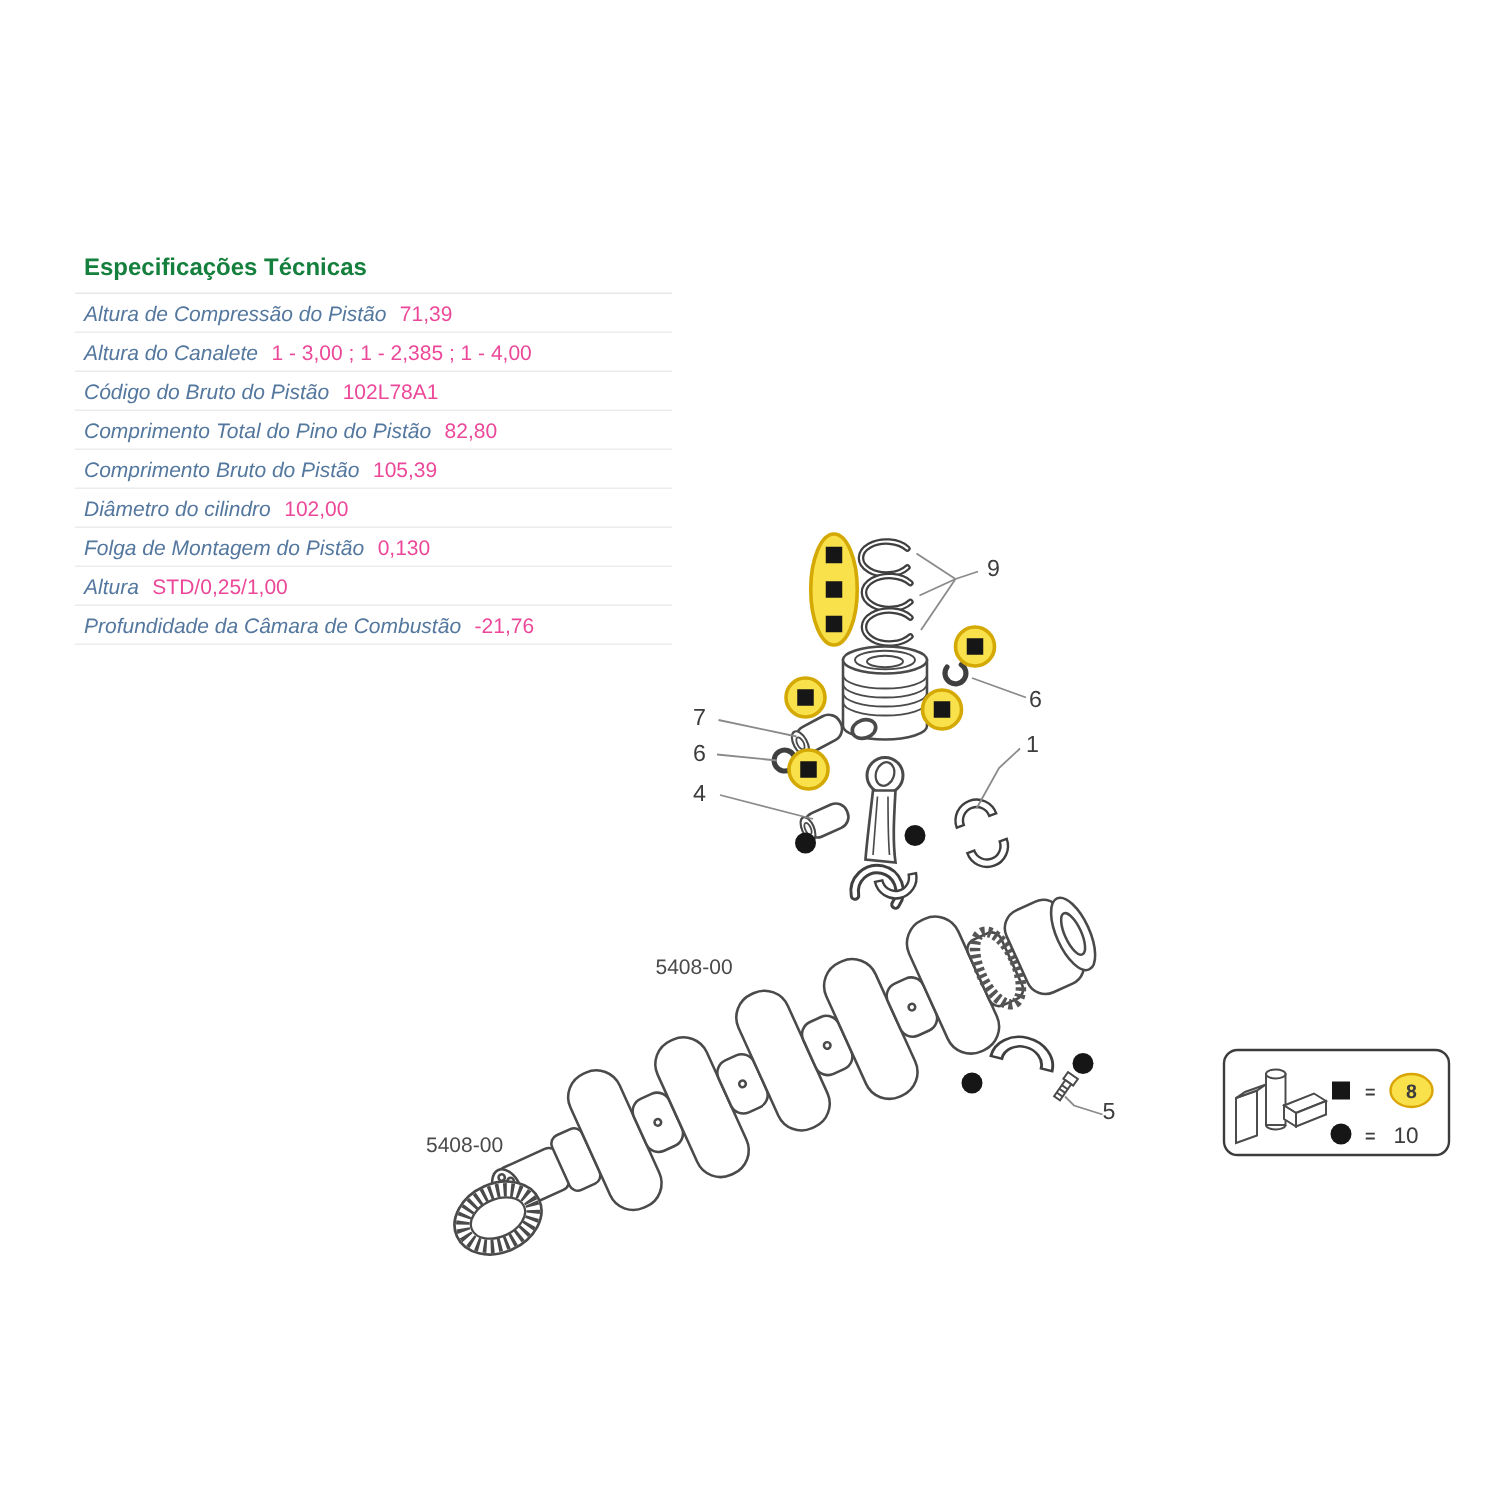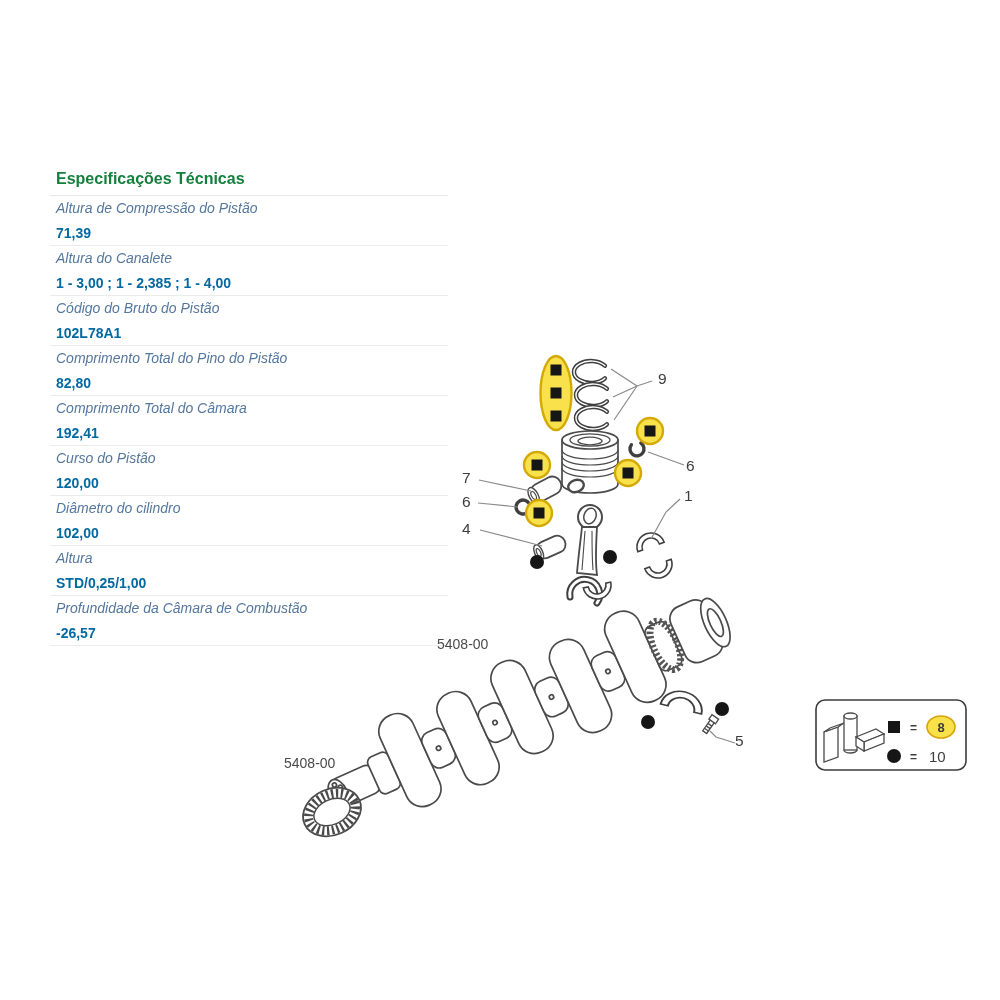--- a/index.html
+++ b/index.html
@@ -8,30 +8,29 @@
     font-family:"Liberation Sans", sans-serif;overflow:hidden;
   }
   .specs{
     position:absolute;left:50px;top:166px;width:398px;
   }
   .specs .title{
     font-size:16px;font-weight:bold;color:#15803d;
     padding:4px 6px 7px 6px;border-bottom:1px solid #e7e7e7;
   }
   .specs .row{
-    display:flex;align-items:flex-start;gap:9px;
+    display:flex;align-items:flex-end;gap:9px;
     padding:4px 6px;border-bottom:1px solid #ececec;
     min-height:17px;
-    flex-direction:column;
   }
   .specs .lbl{
     font-style:italic;color:#54779e;font-size:14px;white-space:nowrap;
   }
   .specs .val{
-    font-weight:bold;color:#0369a1;font-size:14px;white-space:nowrap;
+    font-weight:normal;color:#ec4899;font-size:14px;white-space:nowrap;
   }
   svg{position:absolute;left:0;top:0;}
   text{font-family:"Liberation Sans", sans-serif;}
 </style>
 </head>
 <body>
 
 <div class="specs">
   <div class="title">Especificações Técnicas</div>
   <div class="row">
@@ -44,38 +43,38 @@
     </div>
   <div class="row">
       <span class="lbl">Código do Bruto do Pistão</span>
       <span class="val">102L78A1</span>
     </div>
   <div class="row">
       <span class="lbl">Comprimento Total do Pino do Pistão</span>
       <span class="val">82,80</span>
     </div>
   <div class="row">
-      <span class="lbl">Comprimento Total do Câmara</span>
-      <span class="val">192,41</span>
-    </div>
-  <div class="row">
-      <span class="lbl">Curso do Pistão</span>
-      <span class="val">120,00</span>
+      <span class="lbl">Comprimento Bruto do Pistão</span>
+      <span class="val">105,39</span>
     </div>
   <div class="row">
       <span class="lbl">Diâmetro do cilindro</span>
       <span class="val">102,00</span>
     </div>
   <div class="row">
+      <span class="lbl">Folga de Montagem do Pistão</span>
+      <span class="val">0,130</span>
+    </div>
+  <div class="row">
       <span class="lbl">Altura</span>
       <span class="val">STD/0,25/1,00</span>
     </div>
   <div class="row">
       <span class="lbl">Profundidade da Câmara de Combustão</span>
-      <span class="val">-26,57</span>
+      <span class="val">-21,76</span>
     </div>
 </div>
 
 <svg width="1000" height="1000" viewBox="0 0 1000 1000">
   <defs>
     <path id="halfshell" d="M -14,0 A 14,14 0 0 1 14,0 L 9,0 A 9,9 0 0 0 -9,0 Z"></path>
     <path id="circlip" d="M 5.2,4.8 A 7,7 0 1 1 5.2,-4.8"></path>
     <g id="ymark">
       <circle r="13" fill="#F8E14B" stroke="#D4A904" stroke-width="2.4"></circle>
       <rect x="-5.5" y="-5.5" width="11" height="11" fill="#161616"></rect>

